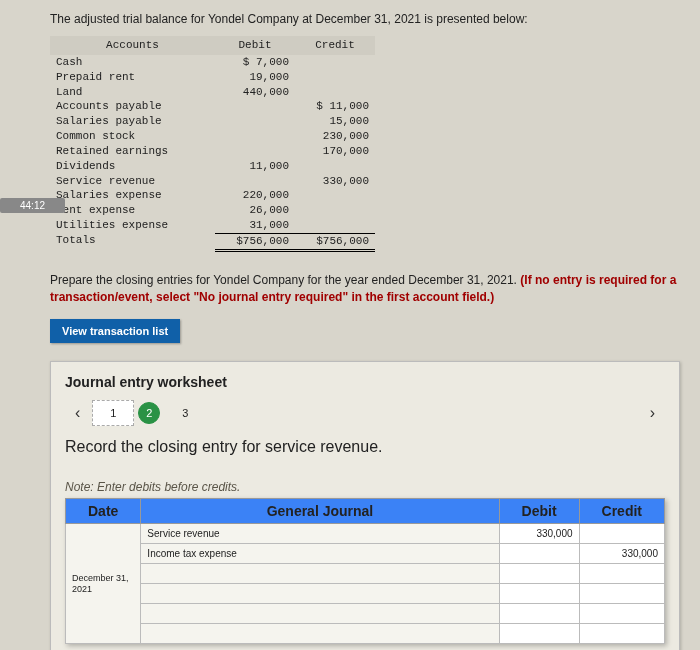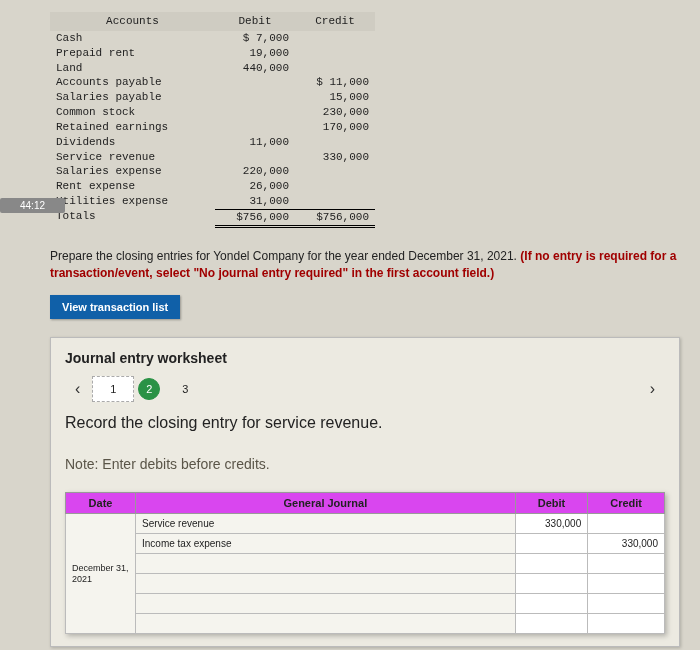--- a/index.html
+++ b/index.html
@@ -82,32 +82,32 @@
     }
     .tab.active {
       background: #2a9245;
       color: #fff;
       border: 1px solid #2a9245;
       border-radius: 50%;
       width: 22px; height: 22px;
     }
     .tab.plain { border: none; background: transparent; }
     .record-text { font-size: 16px; margin-bottom: 24px; }
-    .note-text { font-size: 14px; color: #5a5548; margin-bottom: 20px; }
+    .note-text { font-size: 12px; color: #5a5548; margin-bottom: 4px; font-style: italic; }
     .journal-table {
       border-collapse: collapse;
       width: 100%;
       box-shadow: 2px 2px 5px rgba(0,0,0,0.25);
       background: #fff;
     }
     .journal-table th {
-      background: #d946ef;
+      background: #3b82f6;
       border: 1px solid #999;
       padding: 4px 22px;
-      font-size: 11px;
+      font-size: 14px;
       font-weight: bold;
     }
     .journal-table td {
       border: 1px solid #bbb;
       padding: 3px 6px;
       font-size: 10px;
       height: 20px;
       background: #f5f4ee;
     }
     .journal-table td.amount { text-align: right; background:#fff; }
@@ -115,20 +115,21 @@
     .col-date { width: 70px; }
     .col-gj { width: auto; text-align: center; }
     .col-amt { width: 70px; }
   </style>
 </head>
 <body>
 
 <div class="timestamp">44:12</div>
 
 <div class="content">
+  <div class="title">The adjusted trial balance for Yondel Company at December 31, 2021 is presented below:</div>
 
   <div class="trial-balance">
     <div class="tb-row">
       <div class="tb-acct-head">Accounts</div>
       <div class="tb-debit tb-col-head">Debit</div>
       <div class="tb-credit tb-col-head">Credit</div>
     </div>
     <div class="tb-row">
         <div class="tb-acct">Cash</div>
         <div class="tb-debit">$ 7,000</div>

